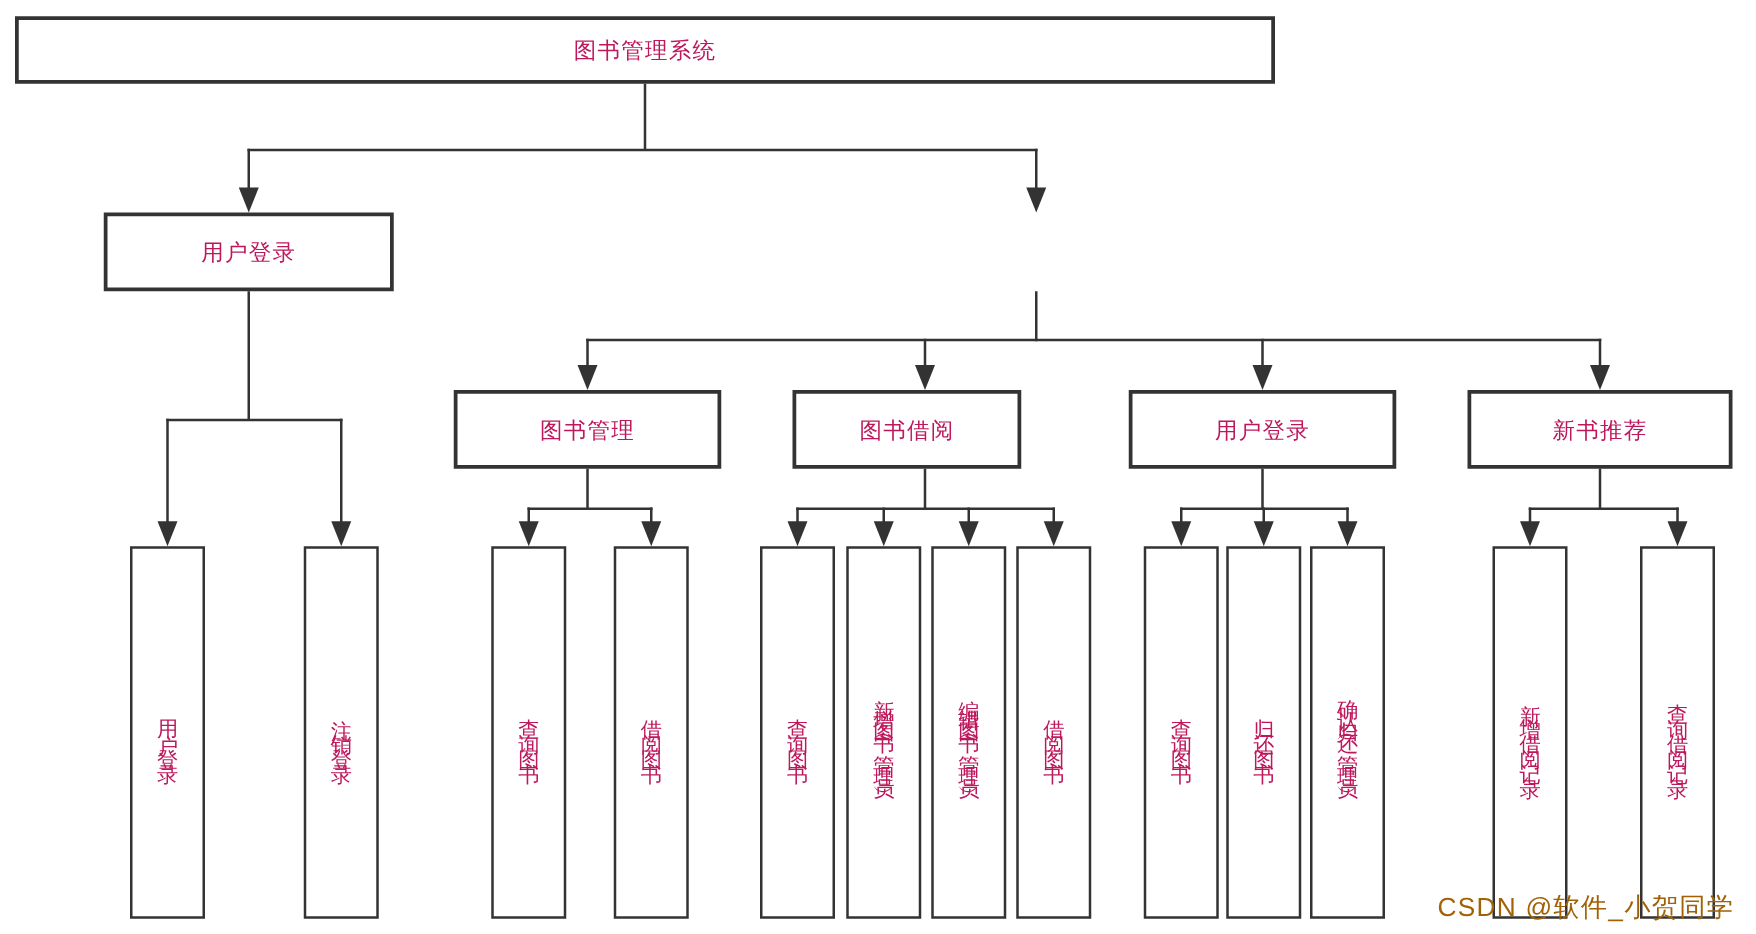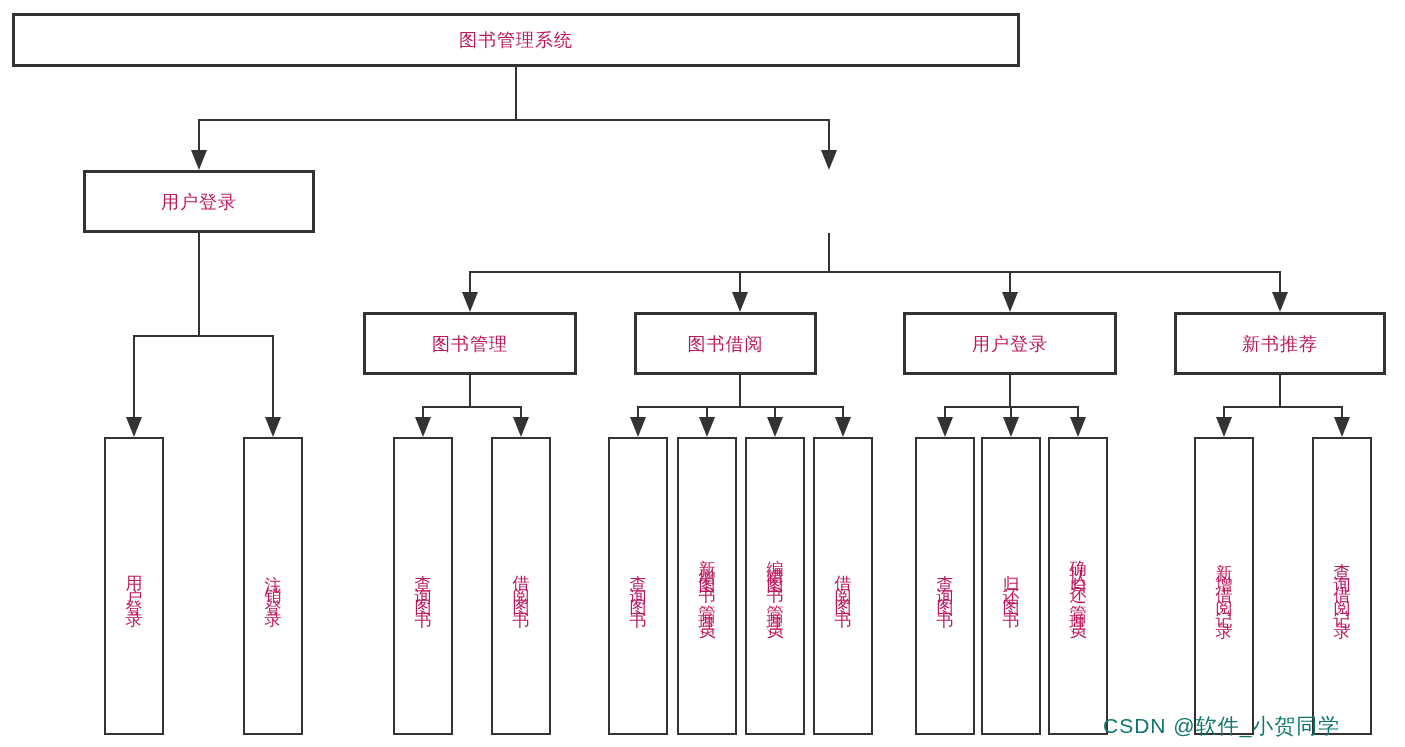--- a/index.html
+++ b/index.html
@@ -24,22 +24,22 @@
   .leaf.long{letter-spacing:9px;}
   .vline,.hline{position:absolute;background:#333333;}
   .vline{width:2px;}
   .hline{height:2px;}
   .arw{
     position:absolute;width:0;height:0;
     border-left:8px solid transparent;border-right:8px solid transparent;
     border-top:20px solid #333333;
   }
   .watermark{
-    position:absolute;left:1103px;top:712px;
-    font-size:21px;color:#0f766e;letter-spacing:1px;white-space:nowrap;
+    position:absolute;left:1150px;top:712px;
+    font-size:21px;color:#a16207;letter-spacing:1px;white-space:nowrap;
   }
 </style>
 </head>
 <body>
 
 <div class="canvas">
 
   <div class="node" style="left:12px;top:13px;width:1008px;height:54px">图书管理系统</div>
 
   <div class="node" style="left:83px;top:170px;width:232px;height:63px">用户登录</div>

